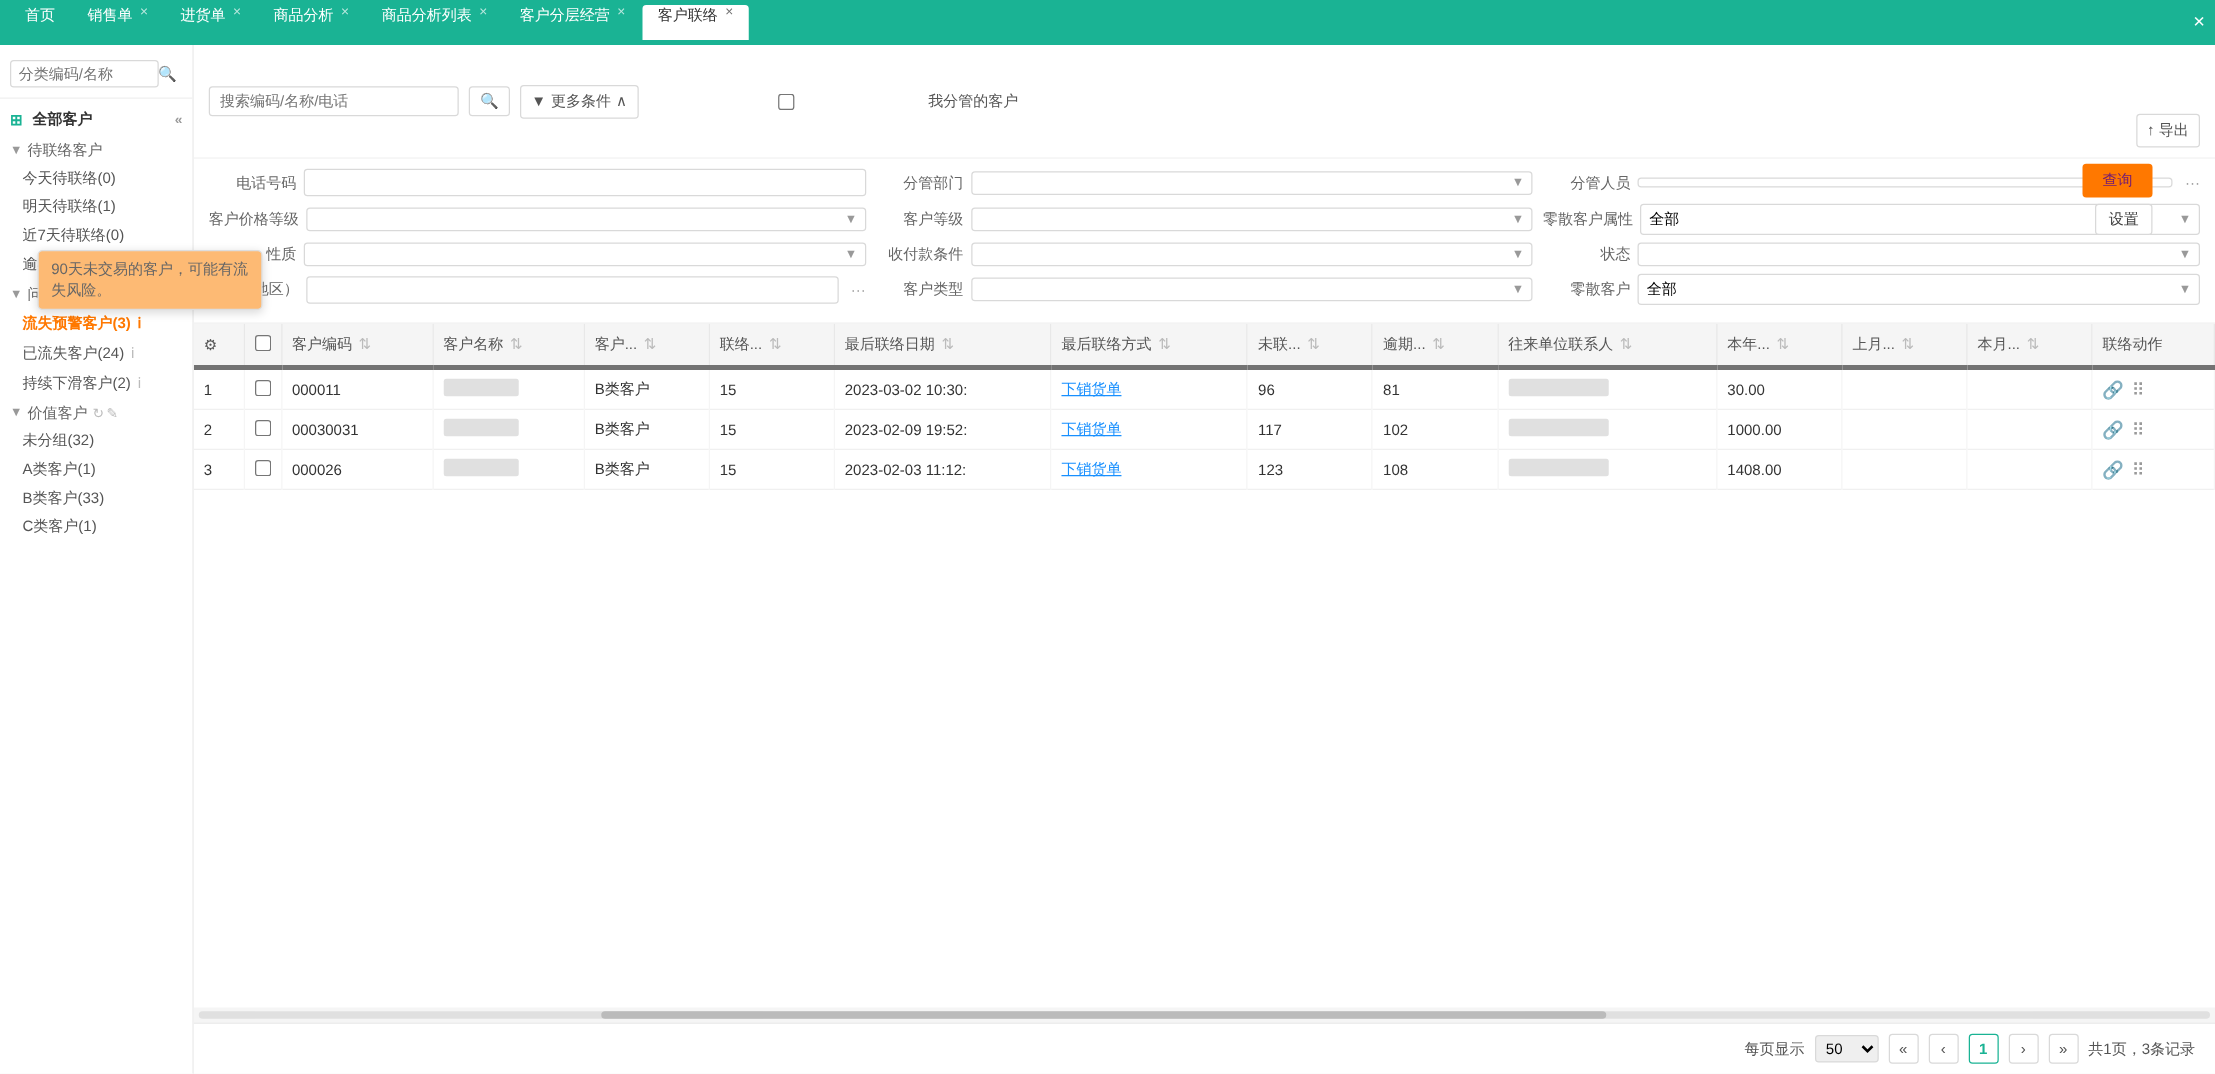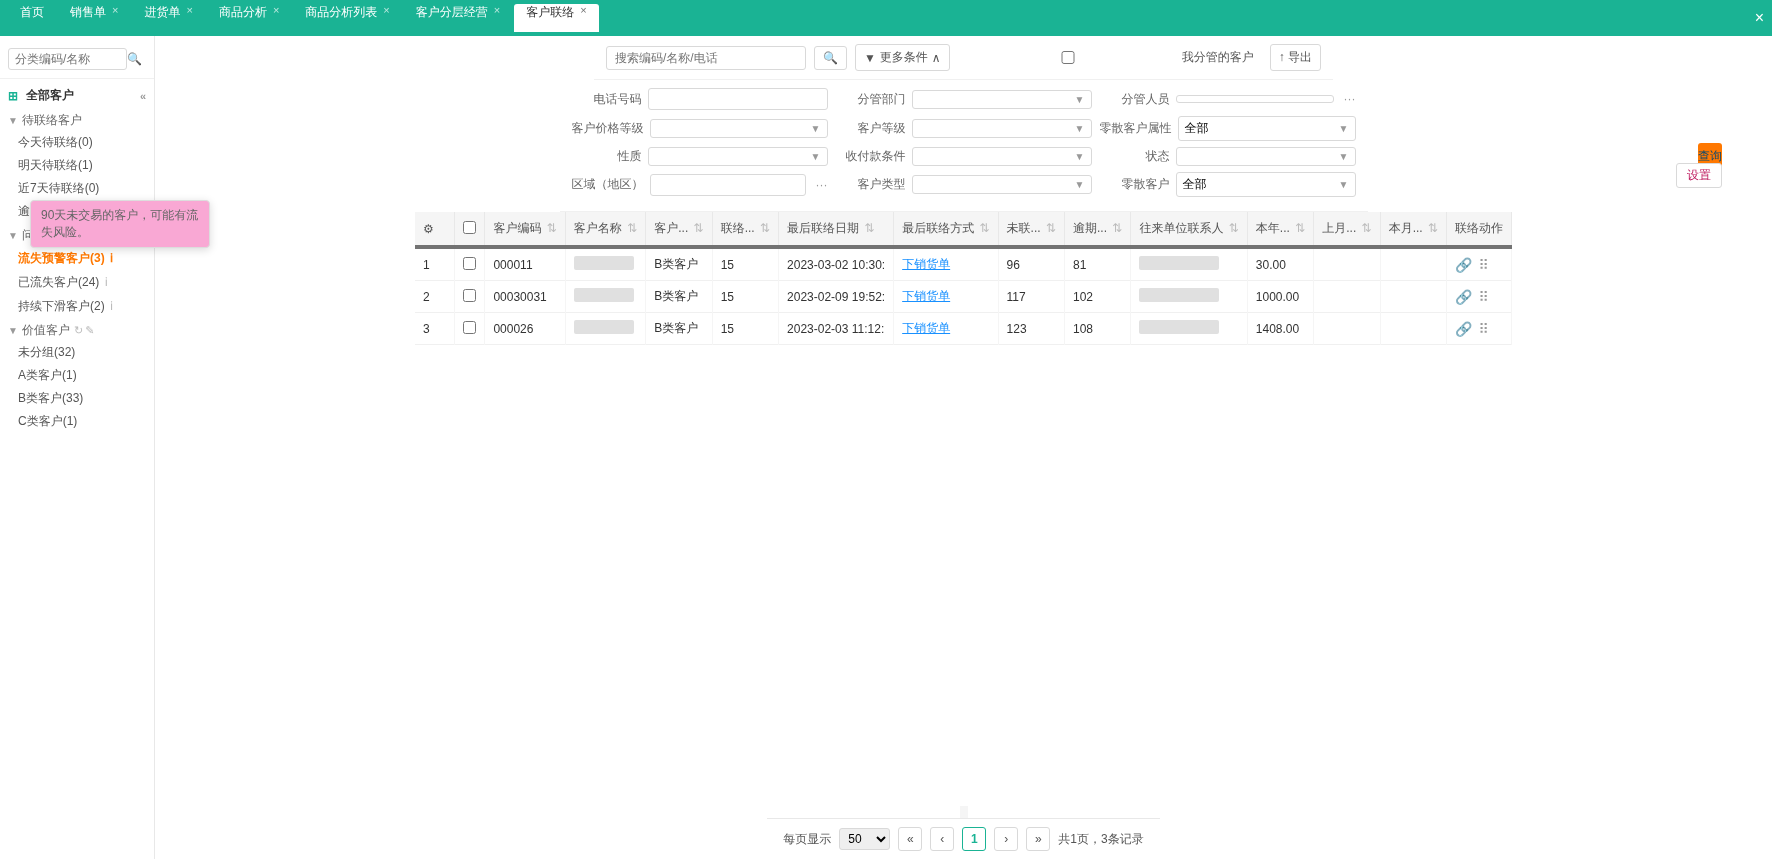--- a/index.html
+++ b/index.html
@@ -75,21 +75,21 @@
     .sidebar-item {
       padding: 3px 8px 3px 18px;
       color: #555; cursor: pointer;
       white-space: nowrap; overflow: hidden; text-overflow: ellipsis;
     }
     .sidebar-item.active { color: #ff7800; font-weight: bold; }
 
     .tooltip-box {
       position: absolute;
       left: 30px;
-      background: #f9a8d4;
+      background: #fdba74;
       border: 1px solid #ddd;
       border-radius: 4px;
       padding: 6px 10px;
       box-shadow: 0 2px 8px rgba(0,0,0,0.15);
       z-index: 100;
       color: #666;
       font-size: 12px;
       width: 180px;
     }
 
@@ -122,21 +122,21 @@
       background: #fff; border: 1px solid #d9d9d9;
       border-radius: 3px; padding: 4px 8px;
       cursor: pointer; display: flex; align-items: center; gap: 4px;
       color: #555;
     }
     .checkbox-label { display: flex; align-items: center; gap: 4px; color: #555; cursor: pointer; }
     .btn-export {
       margin-left: auto;
       background: #fff; border: 1px solid #d9d9d9;
       border-radius: 3px; padding: 4px 8px;
-      cursor: pointer; color: #555;
+      cursor: pointer; color: #555; margin-top: 47px;
     }
 
     
     .advanced-filter {
       background: #fff;
       border-bottom: 1px solid #f0f0f0;
       padding: 8px 12px;
     }
     .filter-row {
       display: grid; grid-template-columns: 1fr 1fr 1fr;
@@ -153,27 +153,27 @@
       padding: 3px 6px; font-size: 12px; outline: none;
       background: #fff;
     }
     .filter-field .select-box {
       display: flex; align-items: center; justify-content: space-between;
       cursor: pointer;
     }
     .filter-field .select-box .arrow-down { color: #999; font-size: 10px; }
     .filter-field .dots { color: #999; cursor: pointer; margin-left: 4px; }
     .btn-query {
-      background: #ff7800; color: #0c4a6e;
+      background: #ff7800; color: #701a75;
       border: none; border-radius: 3px;
-      padding: 5px 0; cursor: pointer; font-size: 12px;
-      position: absolute; right: 50px; top: 95px; margin-top: 12px;
+      padding: 5px 16px; cursor: pointer; font-size: 12px;
+      position: absolute; right: 50px; top: 95px;
     }
     .btn-setting {
-      background: #fff; color: #be185d;
+      background: #fff; color: #404040;
       border: 1px solid #d9d9d9; border-radius: 3px;
       padding: 3px 10px; cursor: pointer; font-size: 12px;
       position: absolute; right: 50px; top: 127px;
     }
 
     
     .table-container {
       flex: 1;
       overflow: auto;
     }
@@ -239,21 +239,21 @@
     }
     .scrollbar-track {
       flex: 1; height: 6px; background: #e0e0e0; border-radius: 3px;
       position: relative;
     }
     .scrollbar-thumb {
       position: absolute; left: 20%; width: 50%;
       height: 6px; background: #bbb; border-radius: 3px;
     }
 
-    .relative-pos { position: relative; flex: 1; display: flex; flex-direction: column; overflow: hidden; align-items: center; }
+    .relative-pos { position: relative; flex: 1; display: flex; flex-direction: column; overflow: hidden; }
   </style>
 </head>
 <body>
 
 <div class="tab-bar">
   <div class="tab-item">
     <span>首页</span>
   </div>
   <div class="tab-item">
     <span>销售单</span>

